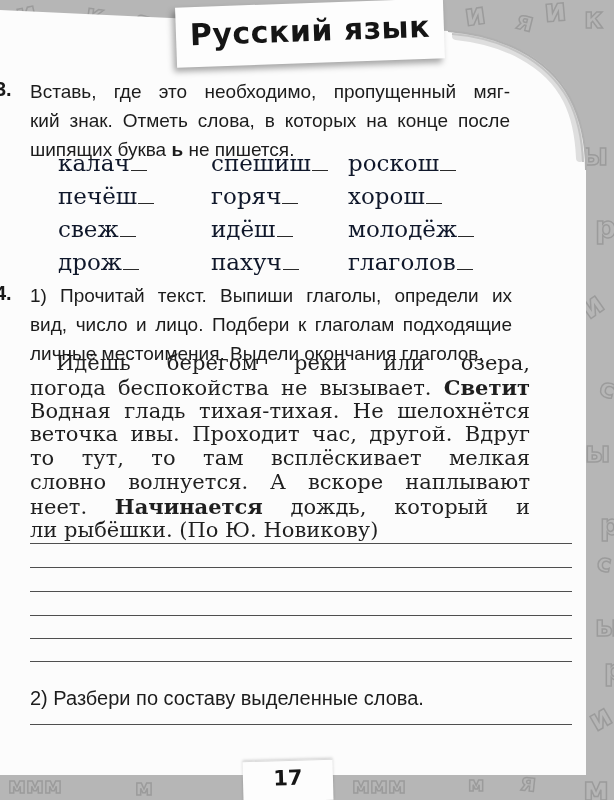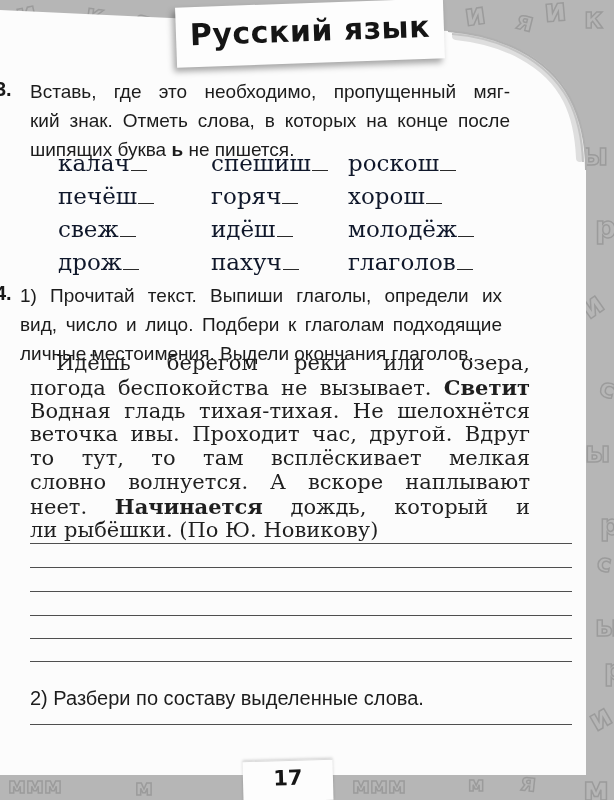--- a/index.html
+++ b/index.html
@@ -136,21 +136,21 @@
     </div>
     <div class="wcol" style="left:348px">
       <div class="wrow"><span>роскош</span><span class="blank"></span></div>
       <div class="wrow"><span>хорош</span><span class="blank"></span></div>
       <div class="wrow"><span>молодёж</span><span class="blank"></span></div>
       <div class="wrow"><span>глаголов</span><span class="blank"></span></div>
     </div>
 
     <div class="ex-num" style="top:282px">4.</div>
 
-    <div class="jblock" style="left:20px;top:281px;width:482px">
+    <div class="jblock" style="left:30px;top:281px;width:482px">
       <div class="jline sans-line">1) Прочитай текст. Выпиши глаголы, определи их</div>
       <div class="jline sans-line">вид, число и лицо. Подбери к глаголам подходящие</div>
       <div class="jline sans-line last">личные местоимения. Выдели окончания глаголов.</div>
     </div>
 
     <div class="jblock serif" style="left:30px;top:352px;width:500px">
       <div class="jline serif-line indent">Идёшь берегом реки или озера, радуешься, что</div>
       <div class="jline serif-line"><span>погода беспокойства не вызывает. </span><b>Светит солнце.</b></div>
       <div class="jline serif-line">Водная гладь тихая-тихая. Не шелохнётся ни одна</div>
       <div class="jline serif-line">веточка ивы. Проходит час, другой. Вдруг на воде</div>

